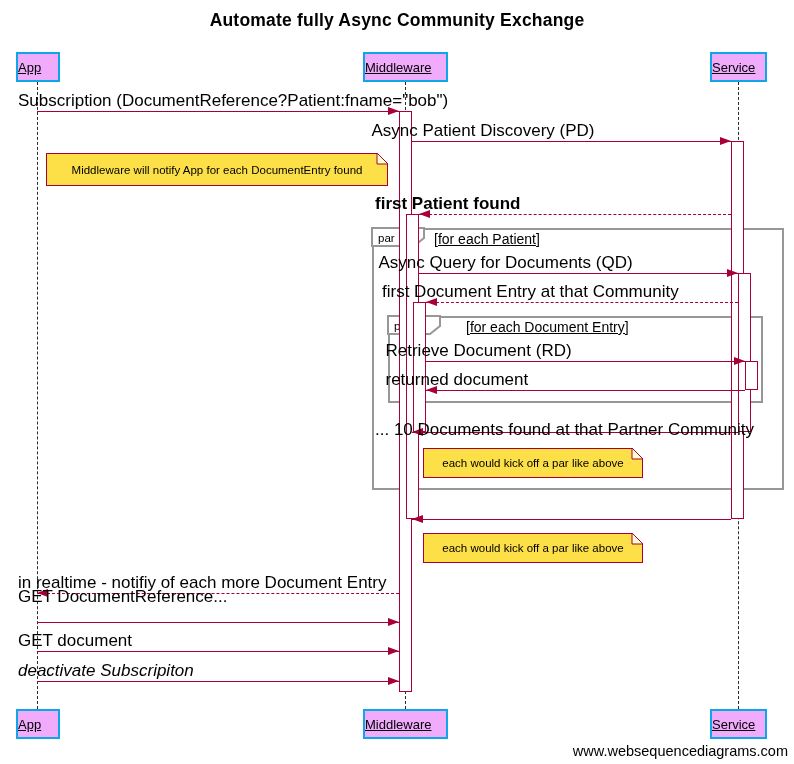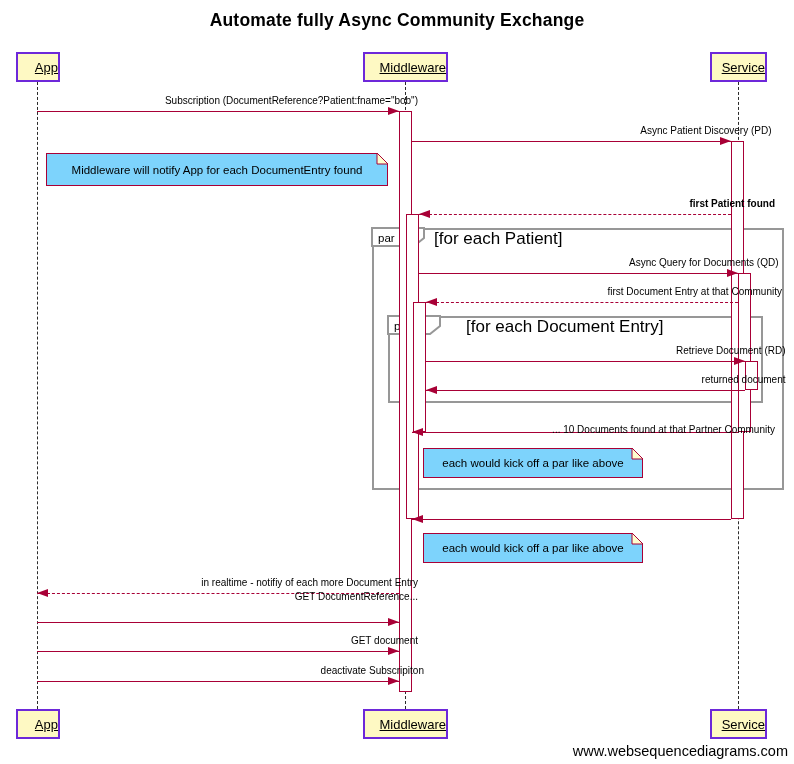--- a/index.html
+++ b/index.html
@@ -4,39 +4,39 @@
 <style>
   html,body{margin:0;padding:0;background:#fff;}
   #stage{
     position:relative;width:794px;height:764px;background:#ffffff;overflow:hidden;
     font-family:"Liberation Sans","DejaVu Sans",sans-serif;color:#000;
   }
   .title{position:absolute;top:10px;left:0;width:100%;text-align:center;
          font-size:17.5px;font-weight:bold;letter-spacing:.2px;}
   .watermark{position:absolute;top:743px;right:6px;font-size:14.5px;}
   .lifeline{position:absolute;width:0;border-left:1px dashed #2b2b2b;}
-  .pbox{position:absolute;background:#fef9c3;border:2px solid #6d28d9;box-sizing:border-box;
-        display:flex;align-items:center;justify-content:flex-end;font-size:13px;}
+  .pbox{position:absolute;background:#f0abfc;border:2px solid #0ea5e9;box-sizing:border-box;
+        display:flex;align-items:center;justify-content:flex-start;font-size:13px;}
   .pbox span{text-decoration:underline;}
   .frame{position:absolute;border:2px solid #979797;box-sizing:border-box;background:transparent;}
   .tabsvg{position:absolute;}
   .op{position:absolute;font-size:11.5px;line-height:14px;}
-  .cond{position:absolute;font-size:17px;line-height:14px;}
+  .cond{position:absolute;font-size:14px;line-height:14px;text-decoration:underline;}
   .act{position:absolute;background:#ffffff;border:1.4px solid #A80036;box-sizing:border-box;}
-  .note{position:absolute;background:#7dd3fc;border:1px solid #A80036;box-sizing:border-box;
+  .note{position:absolute;background:#fde047;border:1px solid #A80036;box-sizing:border-box;
         clip-path:polygon(0 0,calc(100% - 11px) 0,100% 11px,100% 100%,0 100%);
         display:flex;align-items:center;justify-content:center;
         font-size:11.5px;white-space:nowrap;}
   .foldsvg{position:absolute;}
   .line{position:absolute;height:0;border-top:1.5px solid #A80036;}
   .line.dashed{border-top-style:dashed;}
   .ah{position:absolute;width:0;height:0;border-top:4.5px solid transparent;border-bottom:4.5px solid transparent;}
   .ah.r{border-left:11px solid #A80036;}
   .ah.l{border-right:11px solid #A80036;}
-  .mlabel{position:absolute;width:400px;text-align:right;font-size:10px;line-height:13px;white-space:nowrap;}
+  .mlabel{position:absolute;width:400px;text-align:left;font-size:17px;line-height:13px;white-space:nowrap;}
 </style>
 </head>
 <body>
 
 <div id="stage">
   <div class="title">Automate fully Async Community Exchange</div>
   <div class="watermark">www.websequencediagrams.com</div>
 <div class="lifeline" style="position: absolute; left: 37px; top: 82px; height: 627px;"></div>
     <div class="lifeline" style="position: absolute; left: 405px; top: 82px; height: 627px;"></div>
     <div class="lifeline" style="position: absolute; left: 738px; top: 82px; height: 627px;"></div>
@@ -100,21 +100,21 @@
     <div class="ah l" style="position: absolute; left: 37px; top: 589px;"></div>
     <div class="mlabel" style="position: absolute; left: 18px; top: 576px;">in realtime - notifiy of each more Document Entry</div>
     <div class="line solid" style="position: absolute; left: 37px; top: 622px; width: 362px;"></div>
     <div class="ah r" style="position: absolute; left: 388px; top: 618px;"></div>
     <div class="mlabel" style="position: absolute; left: 18px; top: 590px;">GET DocumentReference...</div>
     <div class="line solid" style="position: absolute; left: 37px; top: 651px; width: 362px;"></div>
     <div class="ah r" style="position: absolute; left: 388px; top: 647px;"></div>
     <div class="mlabel" style="position: absolute; left: 18px; top: 634px;">GET document</div>
     <div class="line solid" style="position: absolute; left: 37px; top: 681px; width: 362px;"></div>
     <div class="ah r" style="position: absolute; left: 388px; top: 677px;"></div>
-    <div class="mlabel" style="position: absolute; left: 24px; top: 664px;">deactivate Subscripiton</div>
+    <div class="mlabel" style="position: absolute; left: 18px; top: 664px; font-style: italic;">deactivate Subscripiton</div>
     <div class="pbox" style="position: absolute; left: 16px; top: 52px; width: 44px; height: 30px;">
       <span>App</span>
     </div>
     <div class="pbox" style="position: absolute; left: 363px; top: 52px; width: 85px; height: 30px;">
       <span>Middleware</span>
     </div>
     <div class="pbox" style="position: absolute; left: 710px; top: 52px; width: 57px; height: 30px;">
       <span>Service</span>
     </div>
     <div class="pbox" style="position: absolute; left: 16px; top: 709px; width: 44px; height: 30px;">

